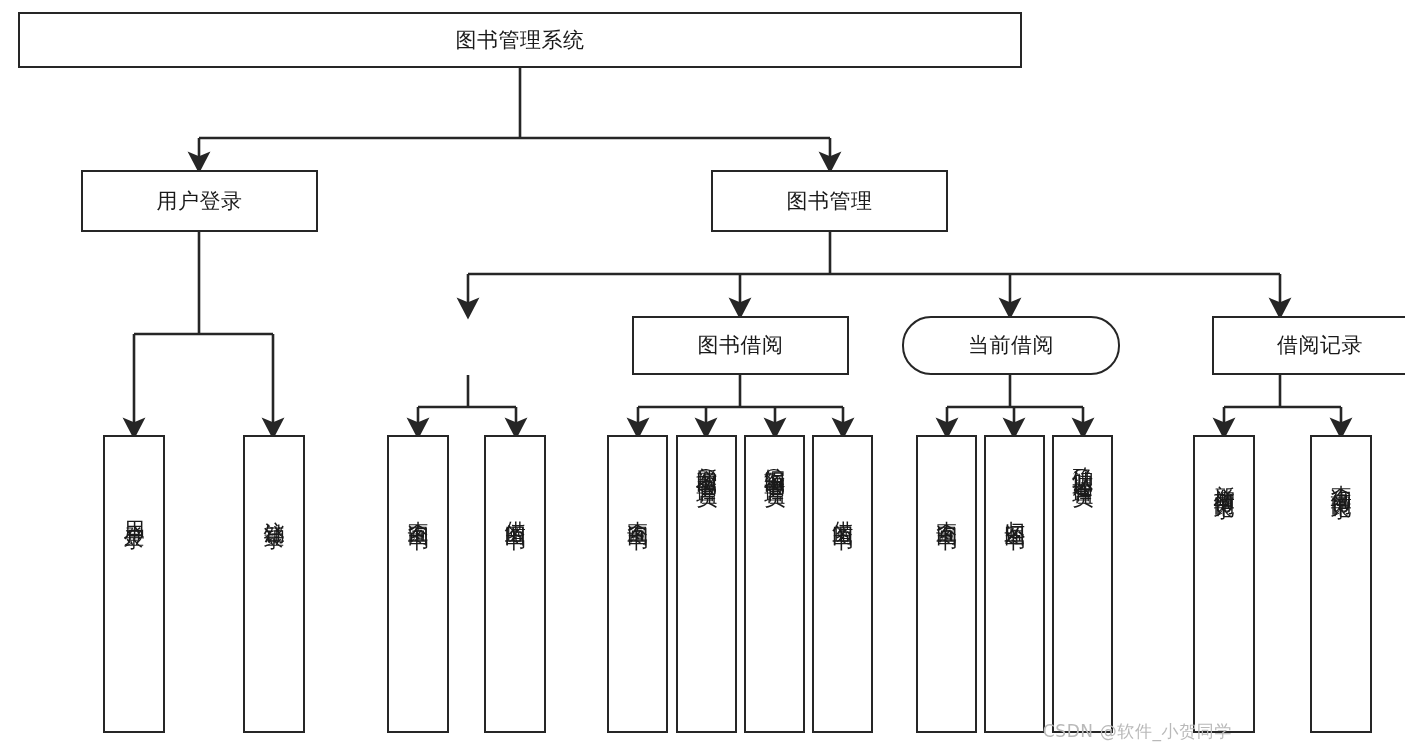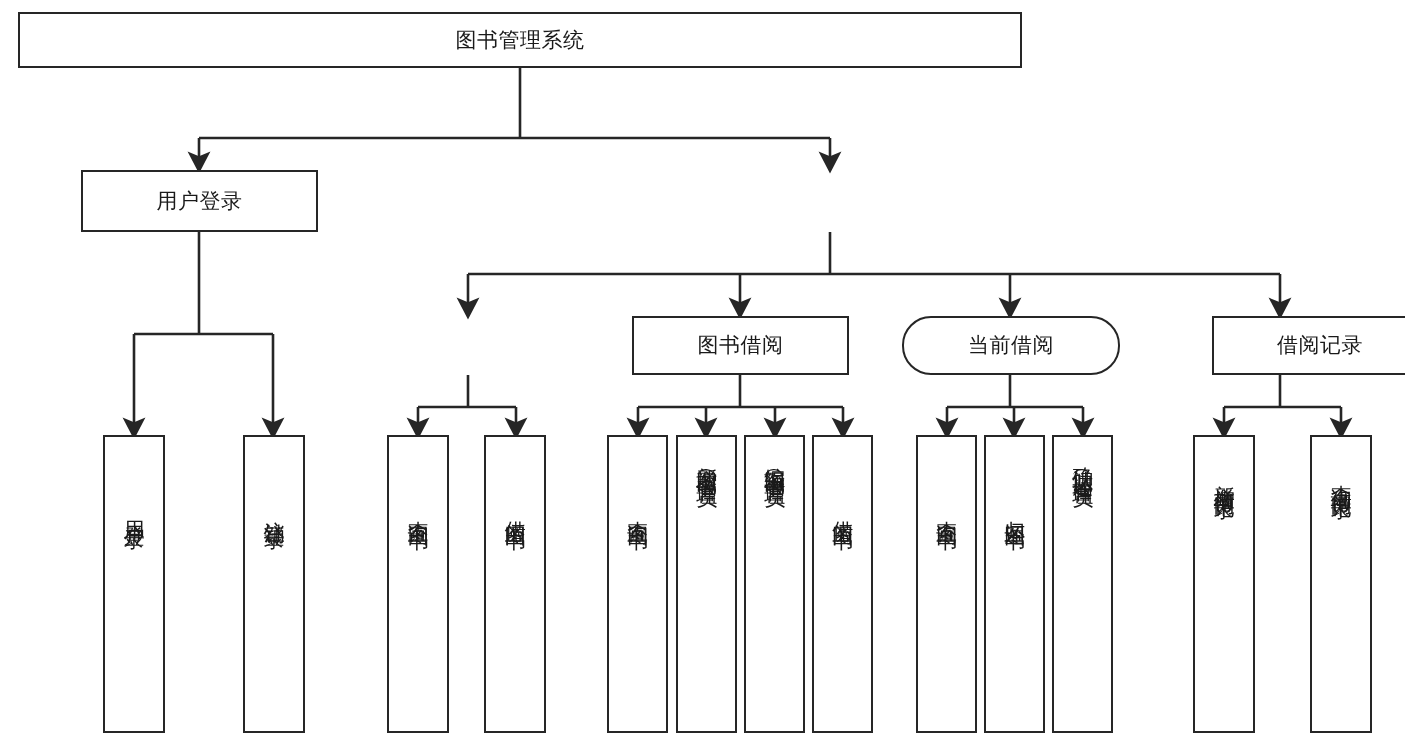--- a/index.html
+++ b/index.html
@@ -145,20 +145,23 @@
     </g>
   </svg>
 
   <div class="node-box" style="left:18px; top:12px; width:1004px; height:56px;">
     <span class="node-label">图书管理系统</span>
   </div>
 
   <div class="node-box" style="left:81px; top:170px; width:237px; height:62px;">
     <span class="node-label">用户登录</span>
   </div>
+  <div class="node-box" style="left:711px; top:170px; width:237px; height:62px;">
+    <span class="node-label">图书管理</span>
+  </div>
 
   <div class="node-box" style="left:632px; top:316px; width:217px; height:59px;">
     <span class="node-label">图书借阅</span>
   </div>
   <div class="node-box" style="left:902px; top:316px; width:218px; height:59px;border-radius:29px;">
     <span class="node-label">当前借阅</span>
   </div>
   <div class="node-box" style="left:1172px; top:316px; width:216px; height:59px;margin-left:40px;">
     <span class="node-label">借阅记录</span>
   </div>
@@ -200,13 +203,14 @@
     <span class="node-label">确认归还（管理员）</span>
   </div>
 
   <div class="node-box vertical upper2" style="left:1193px; top:435px; width:62px; height:298px;">
     <span class="node-label">新增借阅记录</span>
   </div>
   <div class="node-box vertical upper2" style="left:1310px; top:435px; width:62px; height:298px;">
     <span class="node-label">查询借阅记录</span>
   </div>
 
+  <div class="watermark">CSDN @软件_小贺同学</div>
 </div>
 
 </body></html>

